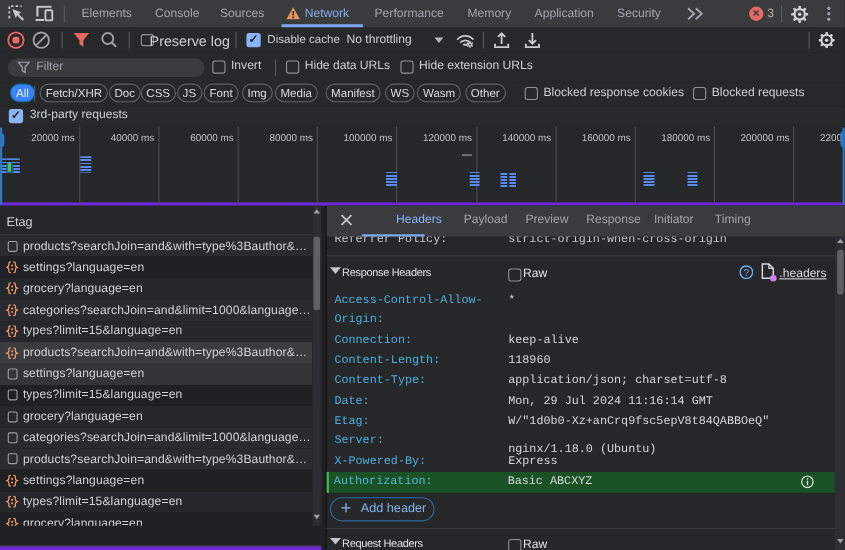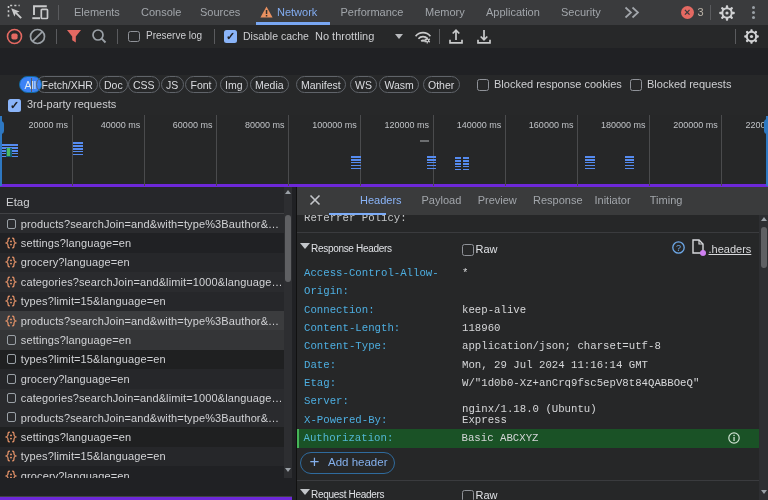--- a/index.html
+++ b/index.html
@@ -125,21 +125,21 @@
     <div class="vsep" style="left:56px;top:4px;height:15px"></div>
     <svg class="abs" style="left:66px;top:4px" width="16" height="15" viewBox="0 0 16 15">
       <path d="M1 1 H15 L9.8 7.5 V13.5 L6.2 11.2 V7.5 Z" fill="#e46962"></path>
     </svg>
     <svg class="abs" style="left:91px;top:3px" width="16" height="16" viewBox="0 0 16 16">
       <circle cx="7" cy="7" r="5" fill="none" stroke="#9aa0a6" stroke-width="1.7"></circle>
       <path d="M10.7 10.7 L14.5 14.5" stroke="#9aa0a6" stroke-width="1.9"></path>
     </svg>
     <div class="vsep" style="left:117px;top:4px;height:15px"></div>
     <div class="cb" style="left:128px;top:5.5px"></div>
-    <span class="abs" style="left:146px;top:5px;font-size:10px;color:#cdced1">Preserve log</span>
+    <span class="abs" style="left:136px;top:5px;font-size:13px;color:#cdced1">Preserve log</span>
     <div class="vsep" style="left:214px;top:4px;height:15px"></div>
     <div class="cbc" style="left:224px;top:5px">✓</div>
     <span class="abs" style="left:243px;top:5px;font-size:10.5px;color:#cdced1">Disable cache</span>
     <span class="abs" style="left:315px;top:5px;font-size:11px;color:#cdced1">No throttling</span>
     <div class="abs" style="left:394.5px;top:9px;width:0;height:0;border-left:4.5px solid transparent;border-right:4.5px solid transparent;border-top:5.5px solid #b8babd"></div>
     <svg class="abs" style="left:414px;top:4px" width="20" height="16" viewBox="0 0 20 16">
       <path d="M1.6 7.2 A9.5 9.5 0 0 1 16.4 7.2" fill="none" stroke="#c9cacb" stroke-width="1.6"></path>
       <path d="M4.4 9.8 A6 6 0 0 1 13.6 9.8" fill="none" stroke="#c9cacb" stroke-width="1.6"></path>
       <path d="M7.2 12.2 A2.8 2.8 0 0 1 10.8 12.2" fill="none" stroke="#c9cacb" stroke-width="1.8"></path>
       <rect x="12.6" y="8.4" width="1.3" height="1.6" rx="0.4" fill="#c9cacb" transform="rotate(0 13.25 11.5)"></rect>
@@ -167,22 +167,37 @@
         <rect x="6.35" y="0.2" width="2.3" height="3.1" rx="0.8" fill="#d0d1d3" transform="rotate(90 7.5 7.5)"></rect>
         <rect x="6.35" y="0.2" width="2.3" height="3.1" rx="0.8" fill="#d0d1d3" transform="rotate(135 7.5 7.5)"></rect>
         <rect x="6.35" y="0.2" width="2.3" height="3.1" rx="0.8" fill="#d0d1d3" transform="rotate(180 7.5 7.5)"></rect>
         <rect x="6.35" y="0.2" width="2.3" height="3.1" rx="0.8" fill="#d0d1d3" transform="rotate(225 7.5 7.5)"></rect>
         <rect x="6.35" y="0.2" width="2.3" height="3.1" rx="0.8" fill="#d0d1d3" transform="rotate(270 7.5 7.5)"></rect>
         <rect x="6.35" y="0.2" width="2.3" height="3.1" rx="0.8" fill="#d0d1d3" transform="rotate(315 7.5 7.5)"></rect>
         <circle cx="7.5" cy="7.5" r="4.7" fill="none" stroke="#d0d1d3" stroke-width="2.0"></circle>
         <circle cx="7.5" cy="7.5" r="1.6" fill="#d0d1d3"></circle>
       </svg>
   </div>
+  <div class="abs" id="bar3">
+    <div class="abs" style="left:7px;top:4.5px;width:179px;height:17px;border-radius:9px;background:#3a3b3c;">
+      <svg class="abs" style="left:9px;top:3.5px" width="11" height="11" viewBox="0 0 11 11">
+        <path d="M0.5 0.5 H10.5 L6.8 5 V10 L4.2 8.2 V5 Z" fill="none" stroke="#9aa0a6" stroke-width="1.2"></path>
+      </svg>
+      <span class="abs" style="left:26px;top:2.5px;font-size:11px;color:#9aa0a6">Filter</span>
+    </div>
+    <div class="cb" style="left:193px;top:7px"></div>
+    <span class="abs" style="left:210px;top:6px;font-size:11px;color:#cdced1">Invert</span>
+    <div class="vsep" style="left:250px;top:6px;height:15px"></div>
+    <div class="cb" style="left:260px;top:7px"></div>
+    <span class="abs" style="left:277px;top:6px;font-size:11px;color:#cdced1">Hide data URLs</span>
+    <div class="cb" style="left:364px;top:7px"></div>
+    <span class="abs" style="left:381px;top:6px;font-size:11px;color:#cdced1">Hide extension URLs</span>
+  </div>
   <div class="abs" id="bar4">
-    <span class="pill" style="left:19px;background:#3b82f6;border-color:#11699e;color:#e4ecf2">All</span>
+    <span class="pill" style="left:9px;background:#3b82f6;border-color:#11699e;color:#e4ecf2">All</span>
     <div class="vsep" style="left:31px;top:3px;height:14px"></div>
     <span class="pill" style="left:36px">Fetch/XHR</span>
     <span class="pill" style="left:98.5px">Doc</span>
     <span class="pill" style="left:127.5px">CSS</span>
     <span class="pill" style="left:160.5px">JS</span>
     <span class="pill" style="left:185px">Font</span>
     <span class="pill" style="left:219.5px">Img</span>
     <span class="pill" style="left:249.5px">Media</span>
     <span class="pill" style="left:295.5px">Manifest</span>
     <span class="pill" style="left:349.5px">WS</span>
@@ -366,20 +381,21 @@
       </svg>
       <span class="rtab" style="left:39px;color:#8ab4f8">Headers</span>
       <span class="rtab" style="left:100.5px">Payload</span>
       <span class="rtab" style="left:156.7px">Preview</span>
       <span class="rtab" style="left:212px">Response</span>
       <span class="rtab" style="left:273.5px">Initiator</span>
       <span class="rtab" style="left:328.8px">Timing</span>
       <div class="abs" style="left:32px;top:26px;width:57px;height:2px;background:#7cacf8"></div>
     </div>
     <div class="abs mono" style="left:7px;top:22.3px;width:158px;line-height:18.3px;color:#c5c7c9">Referrer Policy:</div>
+    <div class="abs mono" style="left:165px;top:22.3px;line-height:18.3px;color:#c5c7c9">strict-origin-when-cross-origin</div>
     <div class="abs" style="left:0;top:44.5px;width:462px;height:1px;background:#3a3b3e"></div>
     <div class="abs" style="left:2.5px;top:55.5px;width:0;height:0;border-left:5px solid transparent;border-right:5px solid transparent;border-top:6.5px solid #c3c6ca"></div>
     <span class="abs" style="left:14px;top:56px;font-size:10px;letter-spacing:-0.3px;color:#dfe1e5">Response Headers</span>
     <div class="cb" style="left:165px;top:57px"></div>
     <span class="abs" style="left:178.5px;top:55.5px;font-size:11px;color:#dfe1e5">Raw</span>
     <svg class="abs" style="left:375px;top:54px" width="13" height="13" viewBox="0 0 13 13">
       <circle cx="6.5" cy="6.5" r="5.7" fill="none" stroke="#6da8e8" stroke-width="1.3"></circle>
       <text x="6.5" y="9.6" text-anchor="middle" font-size="9" fill="#6da8e8" font-family="Liberation Sans">?</text>
     </svg>
     <svg class="abs" style="left:394.5px;top:52px" width="12" height="15" viewBox="0 0 12 15">

